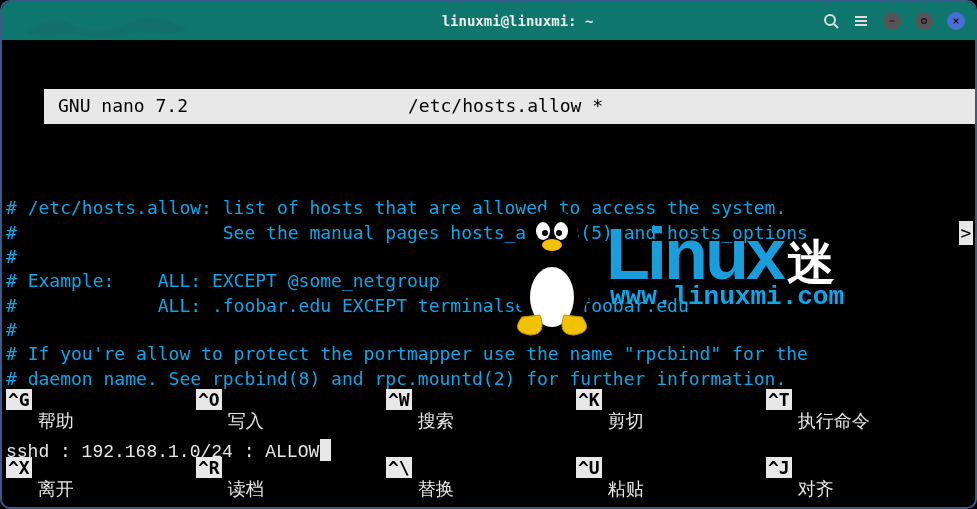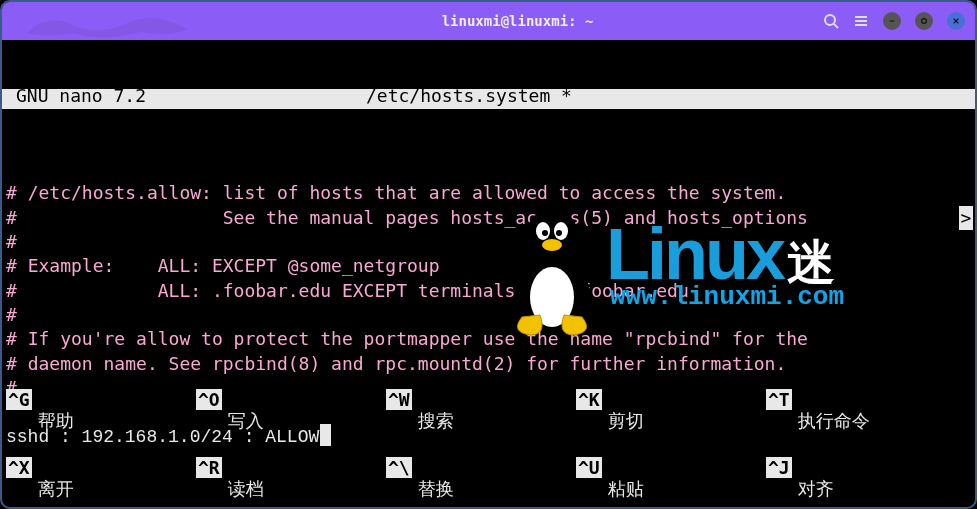--- a/index.html
+++ b/index.html
@@ -9,21 +9,21 @@
       background: #000;
       font-family: 'DejaVu Sans Mono', 'Consolas', monospace;
       font-size: 18px;
       overflow: hidden;
       border: 2px solid #3a5a8a;
       border-radius: 10px;
       position: relative;
     }
     .titlebar {
       height: 38px;
-      background: #8b5cf6;
+      background: #0f766e;
       display: flex;
       align-items: center;
       justify-content: space-between;
       padding: 0 10px;
       color: #ddd;
     }
     .titlebar-left {
       width: 200px;
       display: flex;
       align-items: center;
@@ -66,26 +66,27 @@
       line-height: 1.35;
       white-space: pre;
       position: relative;
     }
     .header-line {
       background: #e8e8e8;
       color: #000;
       display: flex;
       padding: 0 4px;
       font-weight: normal;
-      height: 20px;
-      align-items: flex-end;
+      height: 35px;
+      align-items: center;
+      margin-left: 42px;
     }
     .header-left { flex: 0 0 300px; padding-left: 10px; }
     .header-center { flex: 1; text-align: left; padding-left: 60px; }
-    .comment { color: #f9a8d4; }
+    .comment { color: #0ea5e9; }
     .plain-text { color: #e8e8e8; font-family: Liberation Mono, monospace; }
     .cursor-block {
       display: inline-block;
       width: 11px;
       height: 22px;
       background: #e8e8e8;
       vertical-align: text-bottom;
       margin-left: 1px;
     }
     .cont-marker {
@@ -199,21 +200,21 @@
           <line x1="2" y1="2" x2="8" y2="8" stroke="#111" stroke-width="1.5"></line>
           <line x1="8" y1="2" x2="2" y2="8" stroke="#111" stroke-width="1.5"></line>
         </svg>
     </span>
   </div>
 </div>
 
 <div class="editor">
   <div class="header-line">
     <span class="header-left">GNU nano 7.2</span>
-    <span class="header-center">/etc/hosts.system *</span>
+    <span class="header-center">/etc/hosts.allow *</span>
   </div>
   <div class="content-lines">
 <span class="comment"># /etc/hosts.allow: list of hosts that are allowed to access the system.</span>
 <span class="comment">#                   See the manual pages hosts_access(5) and hosts_options</span><span class="cont-marker">&gt;</span>
 <span class="comment">#</span>
 <span class="comment"># Example:    ALL: EXCEPT @some_netgroup</span>
 <span class="comment">#             ALL: .foobar.edu EXCEPT terminalserver.foobar.edu</span>
 <span class="comment">#</span>
 <span class="comment"># If you're allow to protect the portmapper use the name "rpcbind" for the</span>
 <span class="comment"># daemon name. See rpcbind(8) and rpc.mountd(2) for further information.</span>

